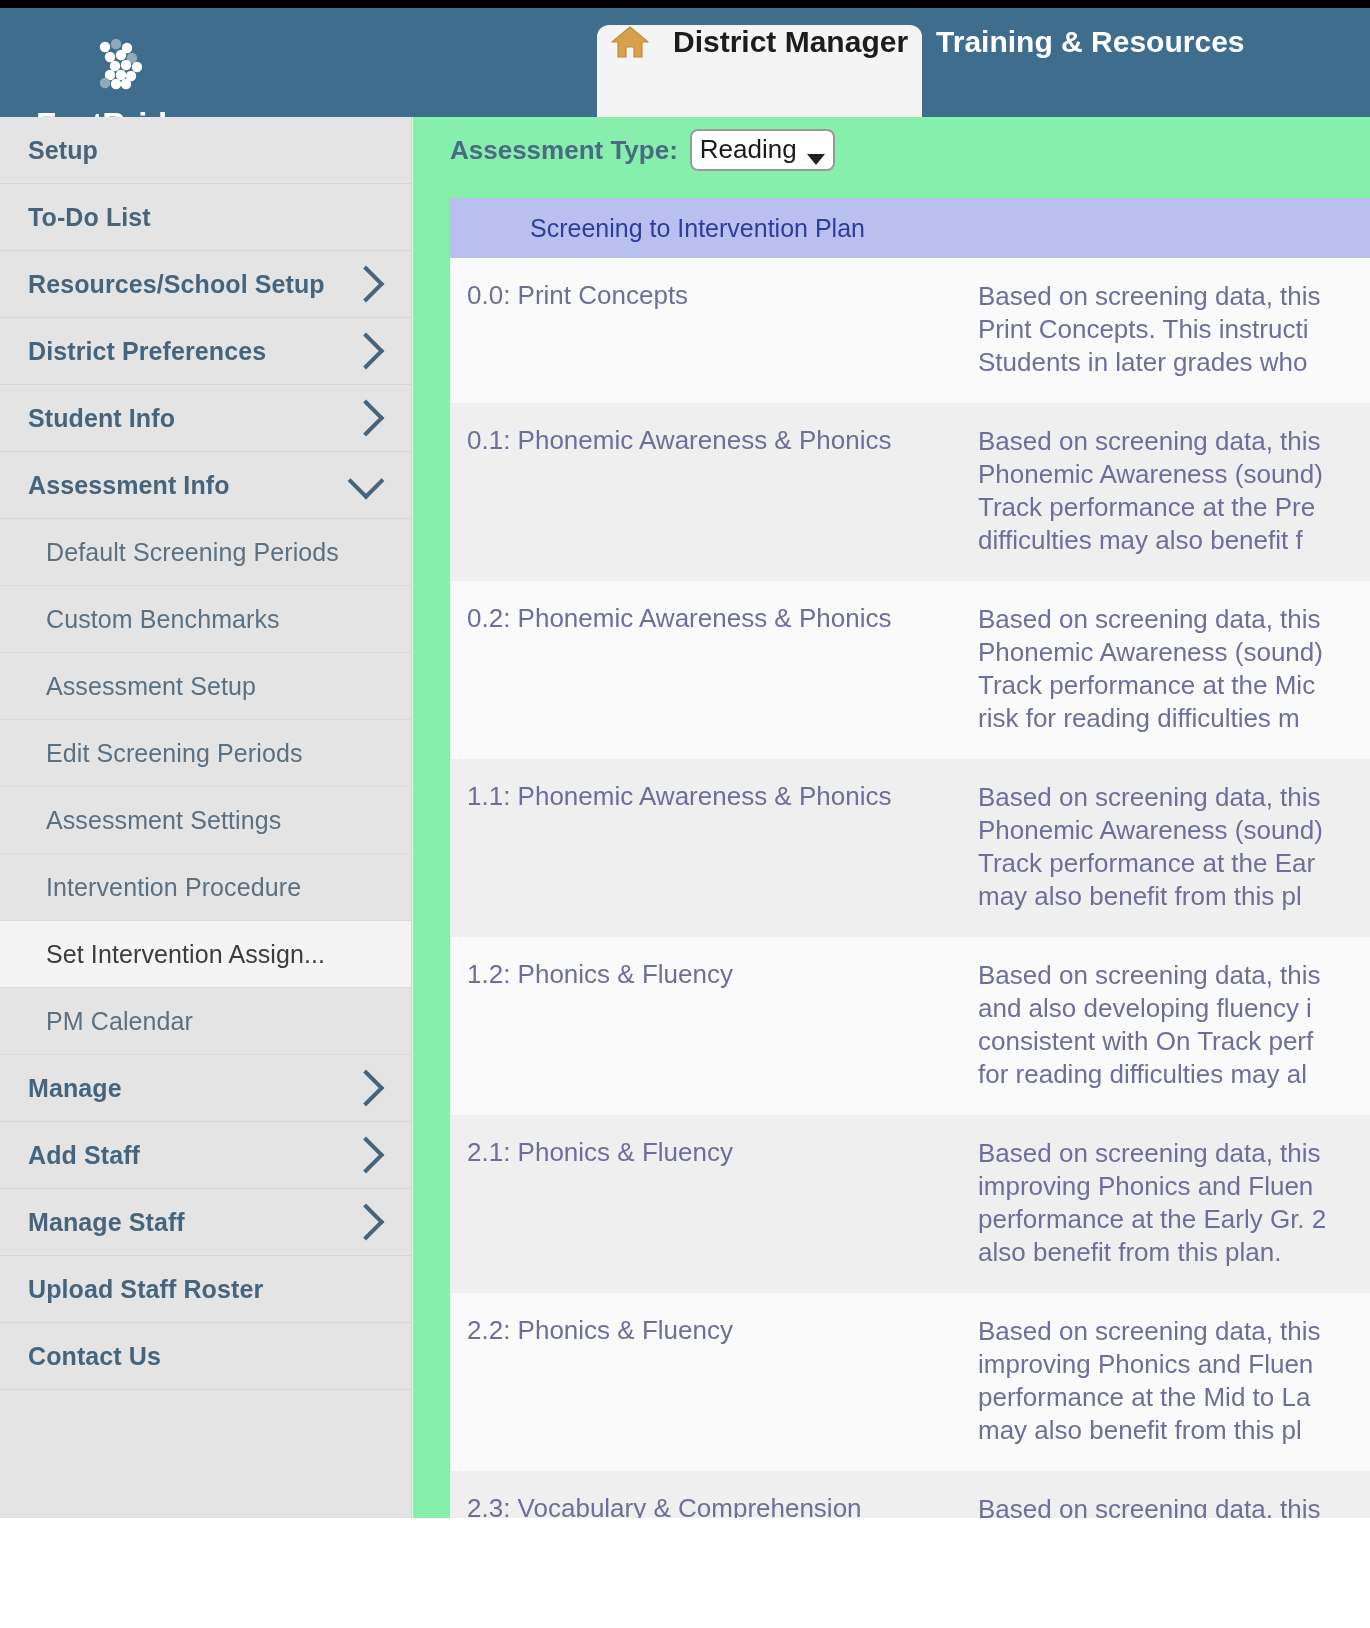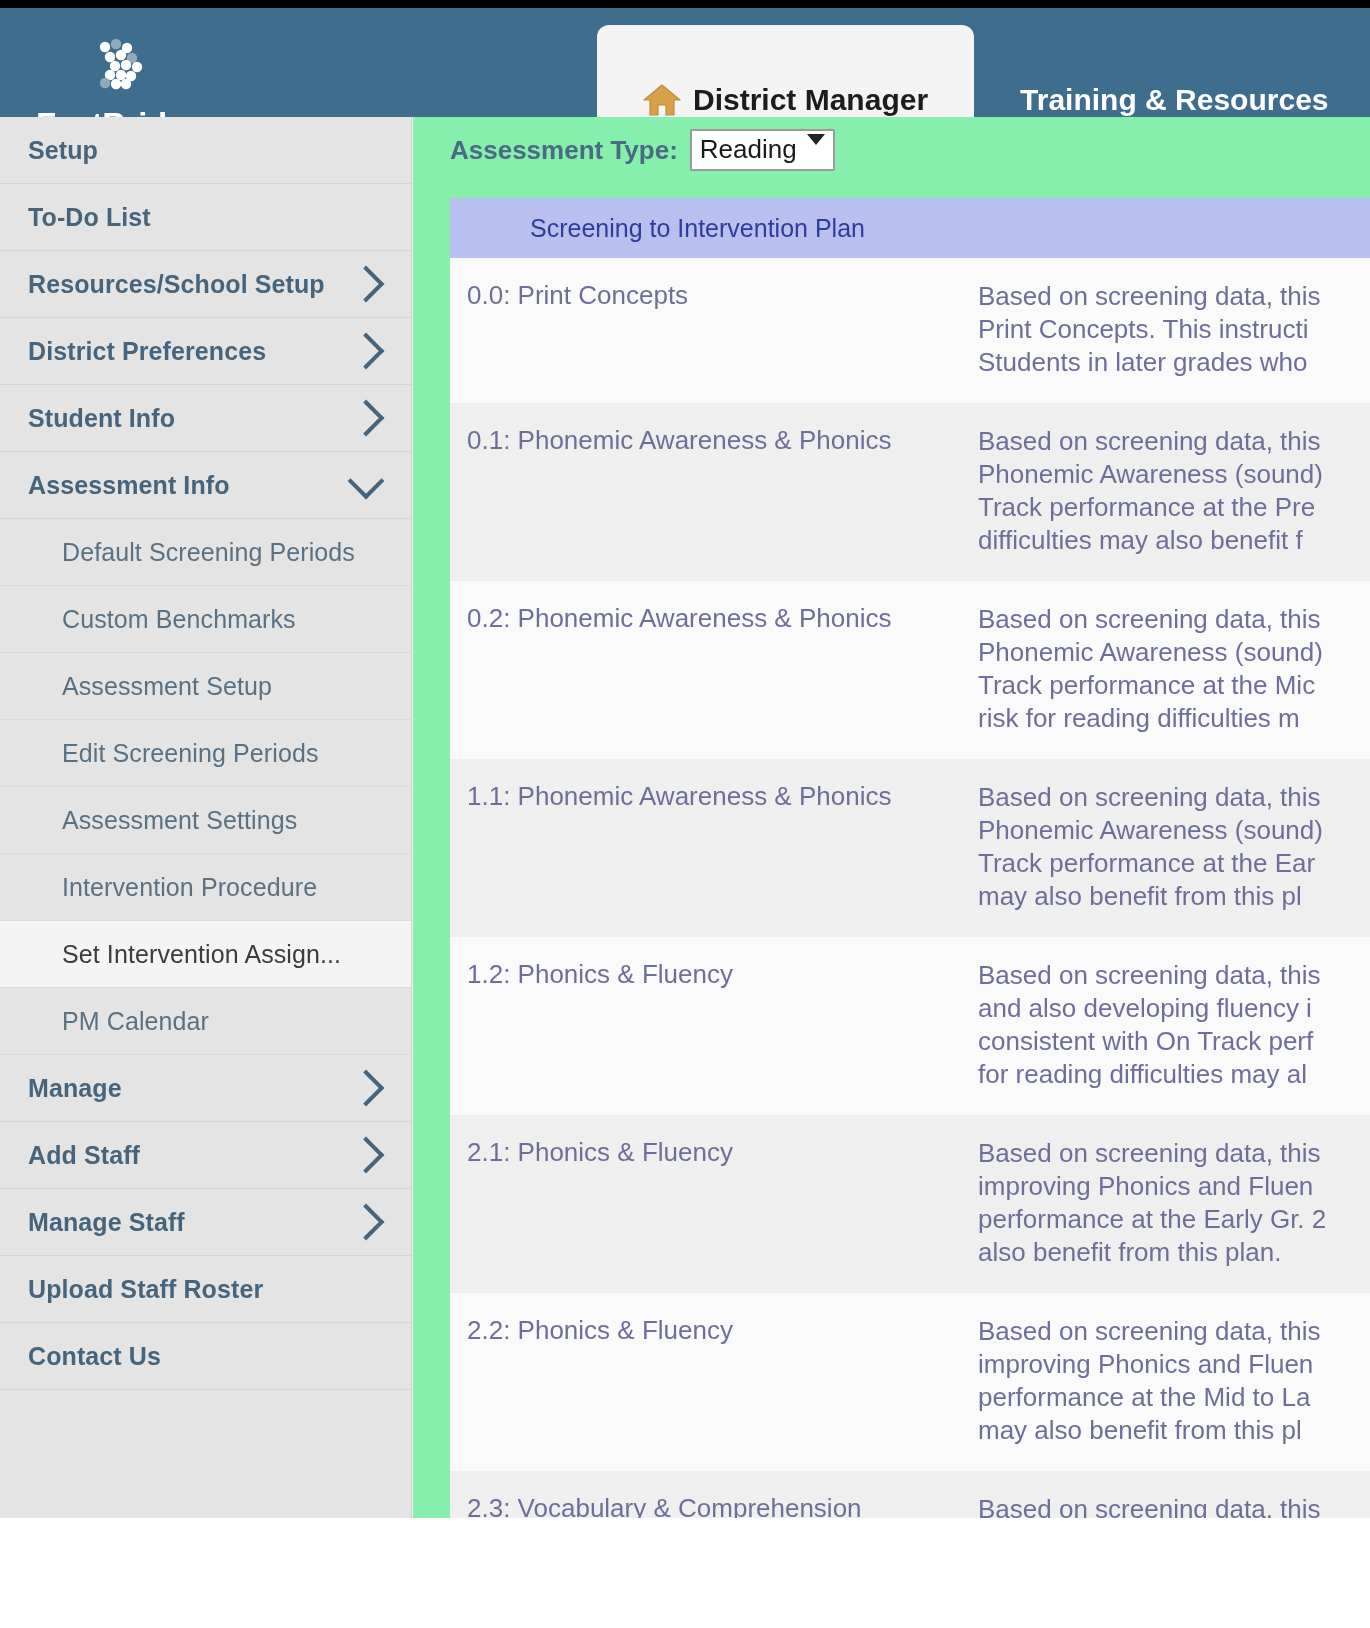--- a/index.html
+++ b/index.html
@@ -65,23 +65,23 @@
     position: absolute;
     left: 597px;
     top: 0;
     height: 109px;
     display: flex;
     align-items: flex-end;
   }
   .tab {
     height: 92px;
     display: flex;
-    align-items: flex-end;
-    gap: 12px;
-    padding: 0 46px;
+    align-items: flex-start;
+    gap: 24px;
+    padding: 0 14px;
     box-sizing: border-box;
   }
   .tab-active {
     background: #f4f4f4;
     border-radius: 12px 12px 0 0;
     color: #1a1a1a;
   }
   .tab-label {
     font-size: 30px;
     font-weight: bold;
@@ -113,21 +113,21 @@
     border-bottom: 1px solid #d6d6d6;
     color: #46657c;
   }
   .nav-item .label {
     font-size: 25px;
     font-weight: bold;
     letter-spacing: 0.1px;
     white-space: nowrap;
   }
   .nav-item.sub {
-    padding-left: 62px;
+    padding-left: 46px;
     border-bottom: 1px solid #dadada;
   }
   .nav-item.sub .label {
     font-weight: normal;
     font-size: 25px;
     color: #5a7183;
   }
   .nav-item.sub.selected {
     background: #f4f4f4;
   }
@@ -166,24 +166,24 @@
     font-weight: bold;
     color: #4b6b84;
     white-space: nowrap;
   }
   .assess-select {
     font-family: "Liberation Sans", sans-serif;
     font-size: 26px;
     color: #1a1a1a;
     background: #ffffff;
     border: 2px solid #9a9a9a;
-    border-radius: 2px;
+    border-radius: 8px;
     padding: 3px 8px 4px 8px;
     display: flex;
-    align-items: flex-start;
+    align-items: flex-end;
     gap: 10px;
   }
   .caret {
     width: 0; height: 0;
     border-left: 9px solid transparent;
     border-right: 9px solid transparent;
     border-top: 11px solid #222;
   }
 
   

